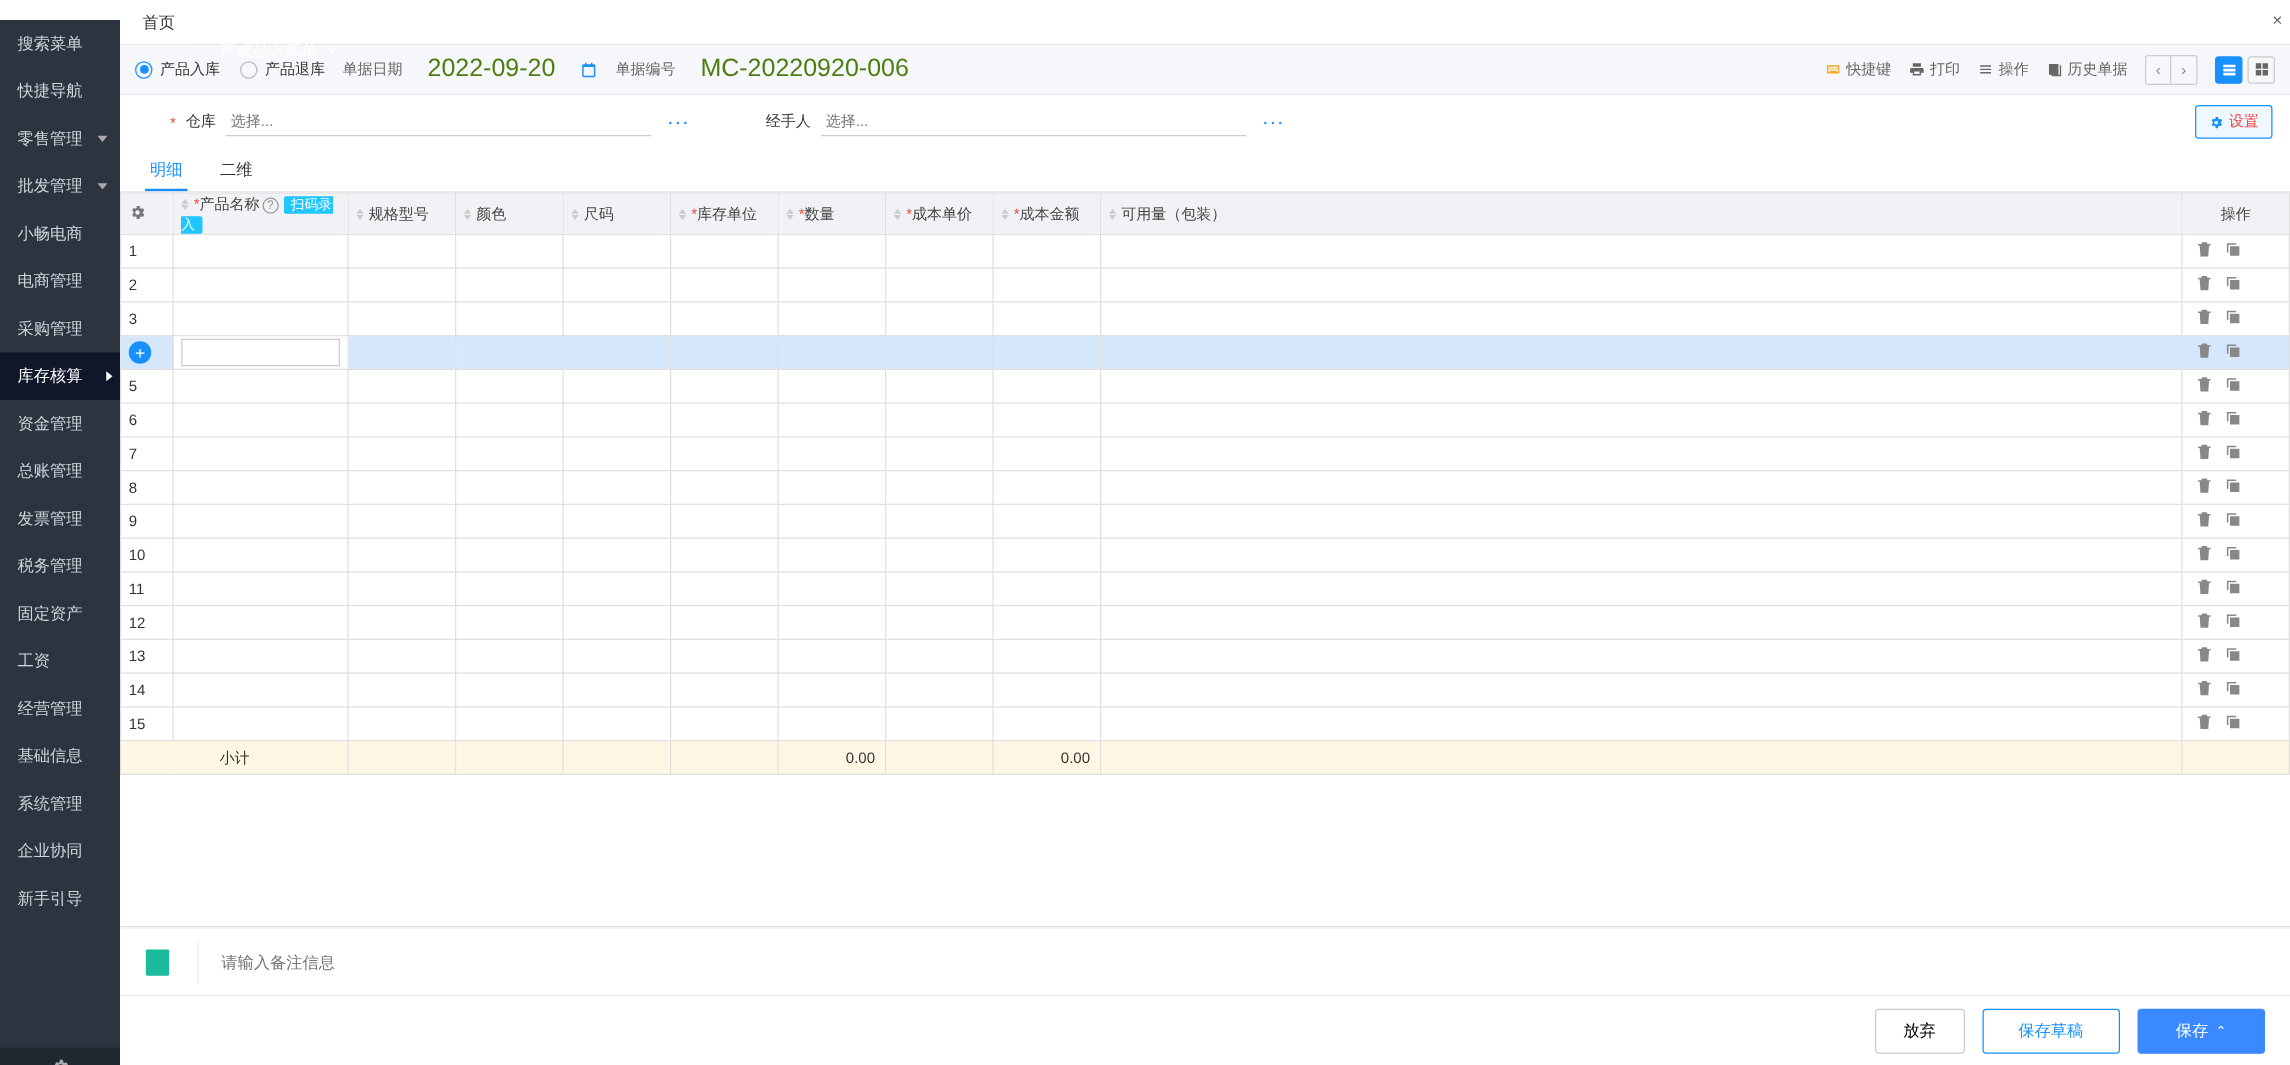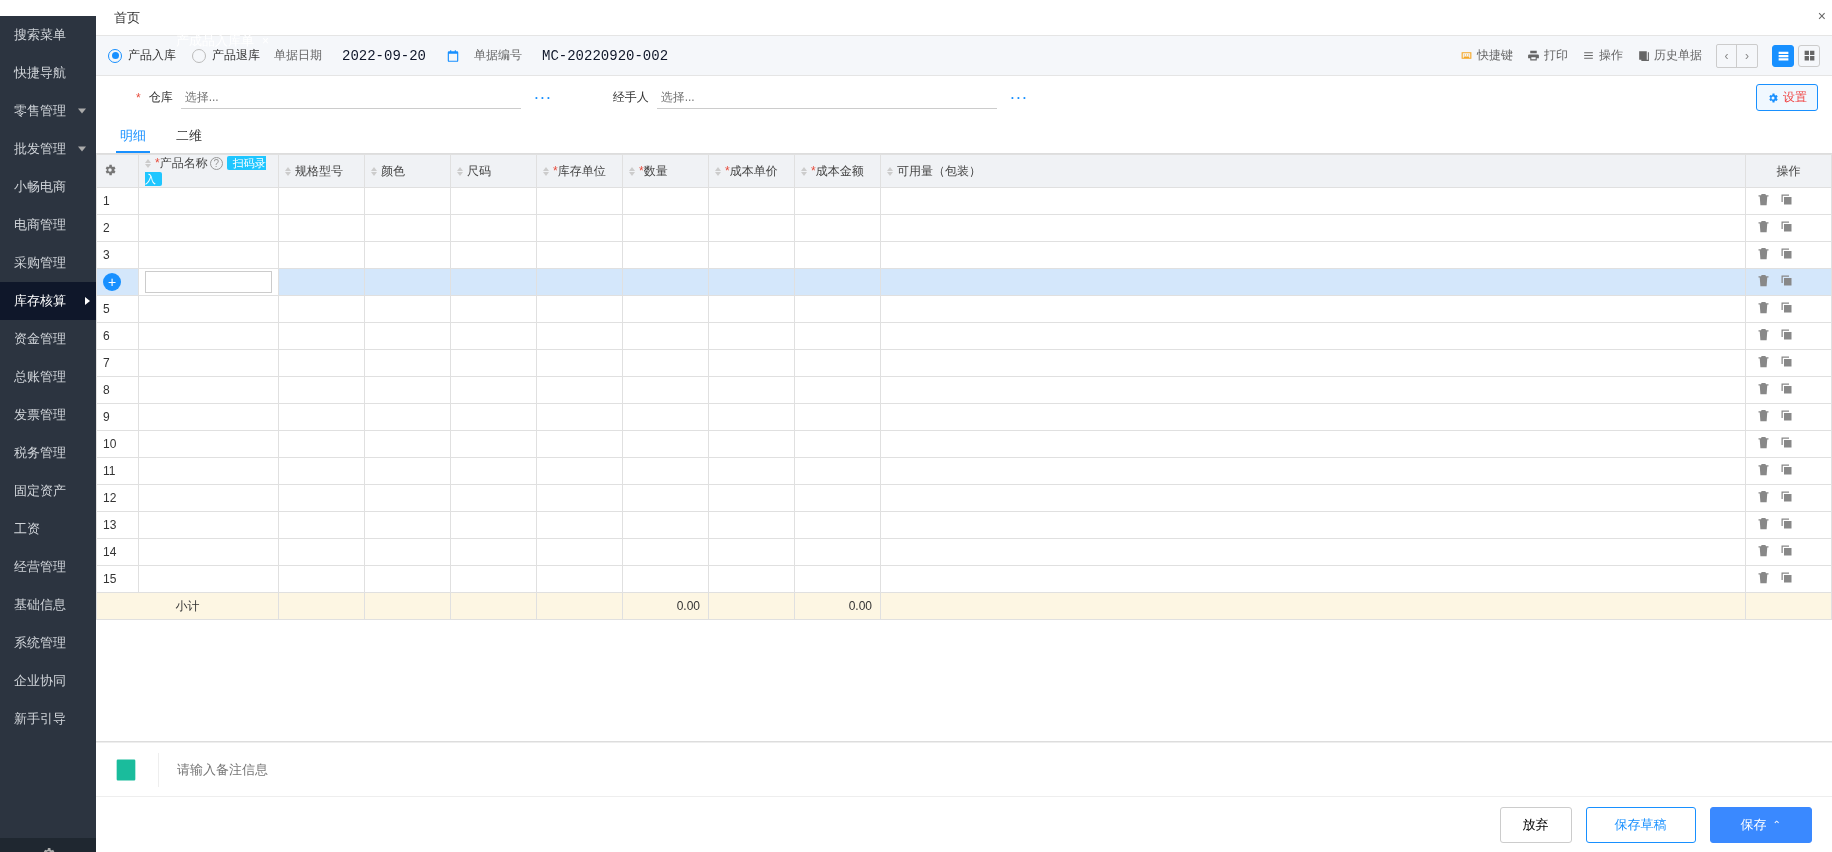--- a/index.html
+++ b/index.html
@@ -48,21 +48,21 @@
 .tab .close-x { margin-left:8px; font-size:12px; line-height:1;}
 .tabbar-close { position:absolute; right:6px; top:8px; font-size:14px; color:#666; cursor:pointer;}
 
 .toolbar { height: 40px; background:#f5f7fa; border-bottom:1px solid #e5e5e5; display:flex; align-items:center; padding:0 12px; gap:14px;text-align:center; }
 .radio-group { display:flex; align-items:center; gap:16px; }
 .radio { display:flex; align-items:center; gap:6px; cursor:pointer; color:#333; }
 .radio .dot { width:14px; height:14px; border-radius:50%; border:1px solid #bbb; display:inline-flex; align-items:center; justify-content:center; }
 .radio.checked .dot { border-color:#1890ff;}
 .radio.checked .dot::after { content:""; width:7px; height:7px; border-radius:50%; background:#1890ff; }
 .field-label { color:#666; }
-.field-value { color:#0f172a; font-size:14px; padding:2px 6px;font-family:Liberation Mono, monospace; }
+.field-value { color:#4d7c0f; font-size:20px; padding:2px 6px; }
 .cal-icon { width:14px; height:14px; fill:#1890ff; }
 .toolbar-spacer { flex:1; }
 .link-btn { display:flex; align-items:center; gap:4px; color:#666; cursor:pointer; font-size:12px;}
 .link-btn svg { width:13px; height:13px; fill:#666;}
 .nav-box { display:flex; border:1px solid #ccc; border-radius:2px; overflow:hidden; }
 .nav-box span { width:20px; height:22px; display:flex; align-items:center; justify-content:center; border-right:1px solid #ccc; cursor:pointer; color:#888;}
 .nav-box span:last-child { border-right:none;}
 .view-toggle { display:flex; gap:4px; }
 .view-btn { width:22px; height:22px; display:flex; align-items:center; justify-content:center; border:1px solid #ccc; border-radius:3px; cursor:pointer;}
 .view-btn.active { background:#1890ff; border-color:#1890ff;}
@@ -174,21 +174,21 @@
         <span class="dot"></span>
         <span>产品退库</span>
       </label>
     </div>
     <span class="field-label">单据日期</span>
     <span class="field-value">2022-09-20</span>
     <svg class="cal-icon" viewBox="0 0 24 24">
         <path d="M7 2v2H5a2 2 0 0 0-2 2v14a2 2 0 0 0 2 2h14a2 2 0 0 0 2-2V6a2 2 0 0 0-2-2h-2V2h-2v2H9V2Zm12 6v12H5V8Z"></path>
       </svg>
     <span class="field-label">单据编号</span>
-    <span class="field-value">MC-20220920-002</span>
+    <span class="field-value">MC-20220920-006</span>
 
     <div class="toolbar-spacer"></div>
 
     <span class="link-btn">
       <svg viewBox="0 0 24 24" style="fill:#f5a623">
           <path d="M3 6h18v12H3Zm2 2v8h14V8Zm2 2h2v2H7Zm4 0h2v2h-2Zm4 0h2v2h-2ZM7 14h10v2H7Z"></path>
         </svg>
       <span>快捷键</span>
     </span>
     <span class="link-btn">

